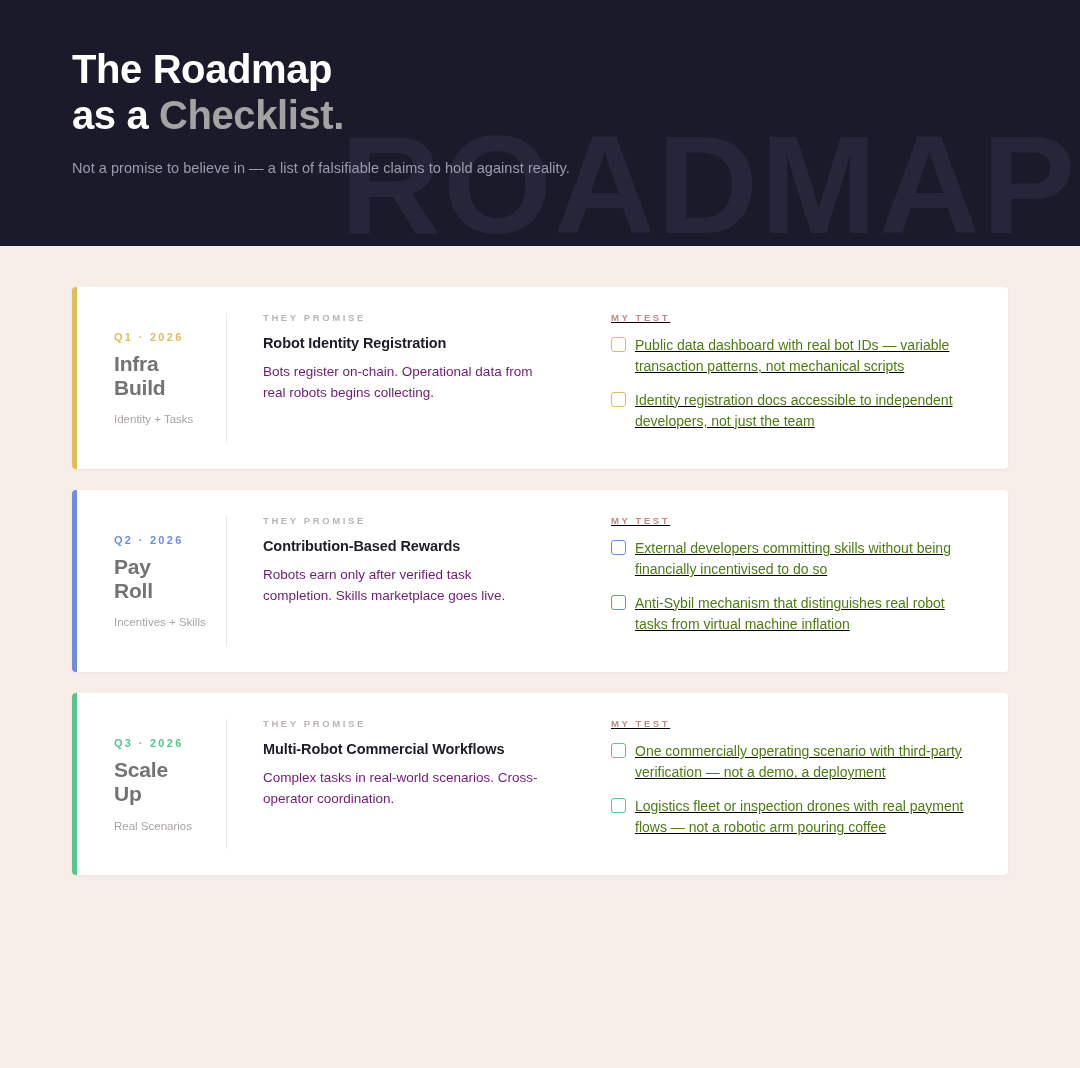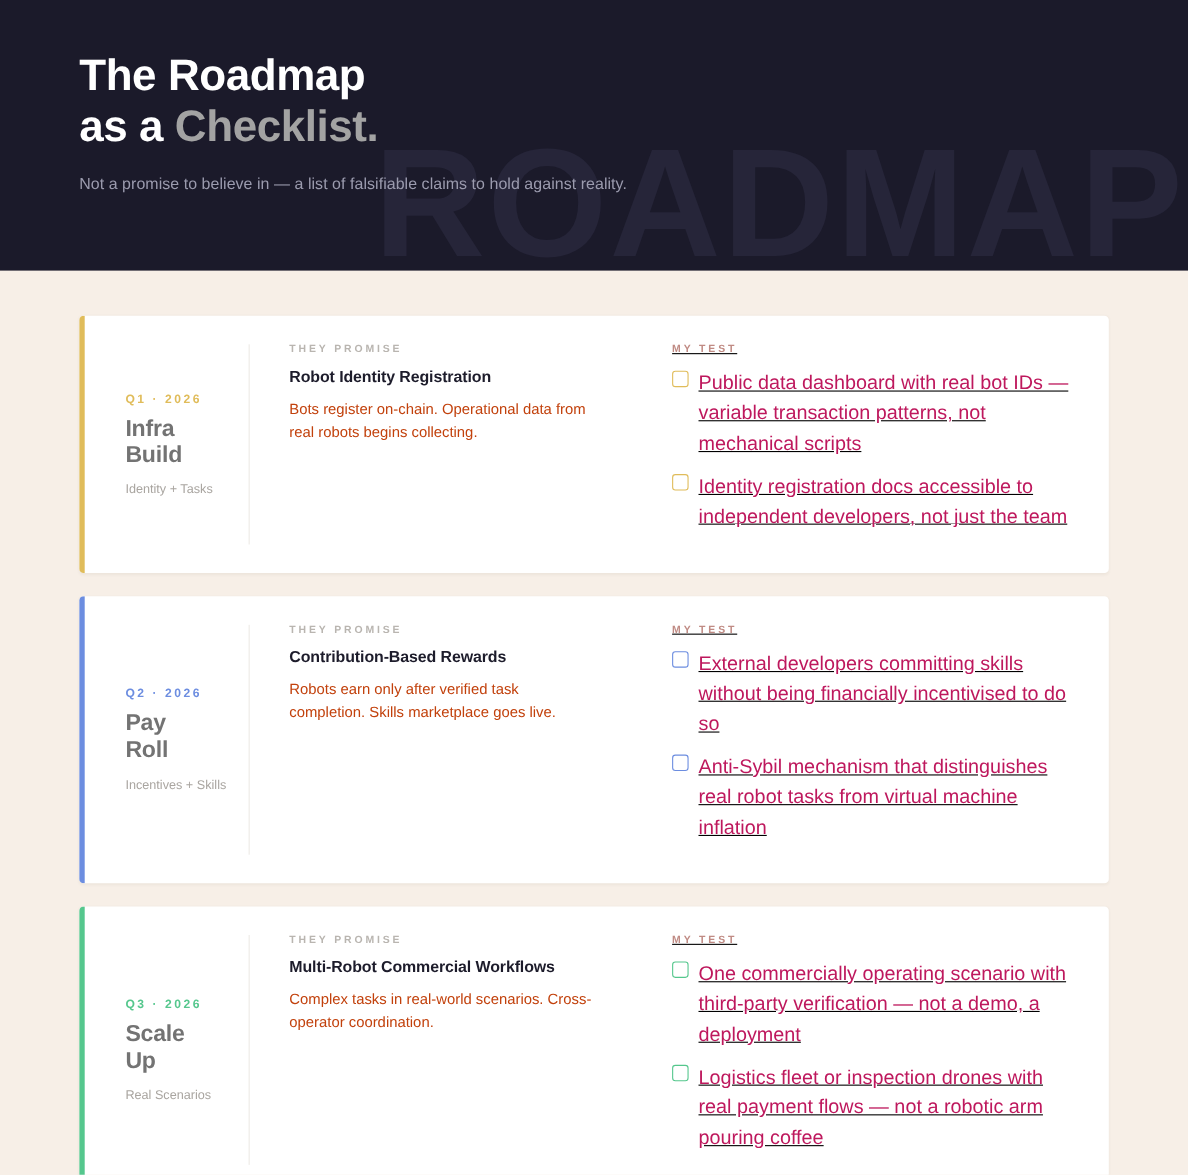--- a/index.html
+++ b/index.html
@@ -157,21 +157,21 @@
   .promise-title {
     font-size: 14.5px;
     font-weight: bold;
     color: #1D1C2B;
     margin-bottom: 11px;
     letter-spacing: -0.1px;
   }
 
   .promise-body {
     font-size: 13.5px;
-    color: #c2410c;
+    color: #701a75;
     line-height: 1.55;
   }
 
   .check-item {
     display: flex;
     align-items: flex-start;
     margin-bottom: 12px;
   }
 
   .check-box {
@@ -179,22 +179,22 @@
     width: 15px;
     height: 15px;
     border: 1.6px solid #CCC;
     border-radius: 3px;
     margin-right: 9px;
     margin-top: 2px;
     background: #FFFFFF;
   }
 
   .check-text {
-    font-size: 18px;
-    color: #be185d;
+    font-size: 14px;
+    color: #4d7c0f;
     line-height: 1.52;
   }
 </style>
 </head>
 <body>
 
 <header class="hero">
   <div class="hero-watermark">ROADMAP</div>
   <div class="hero-inner">
     <h1 class="headline">

